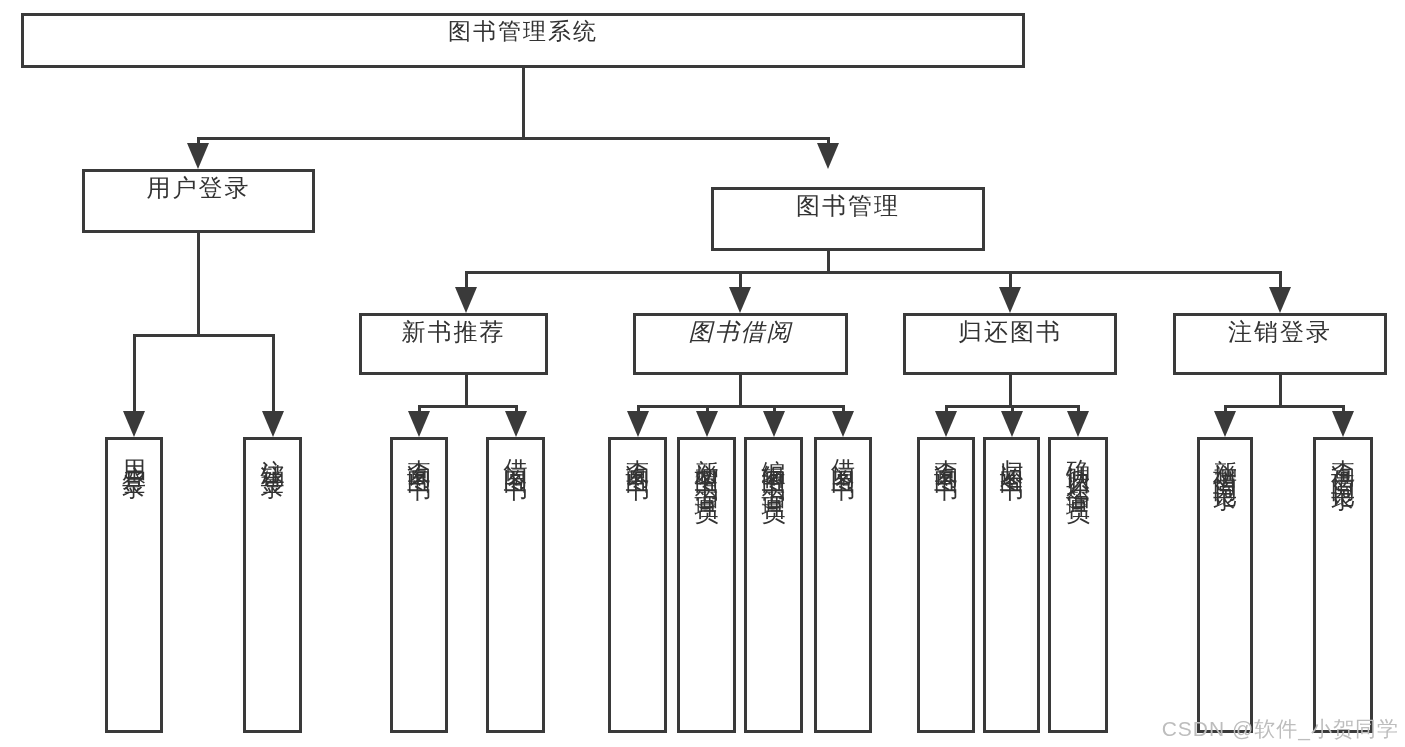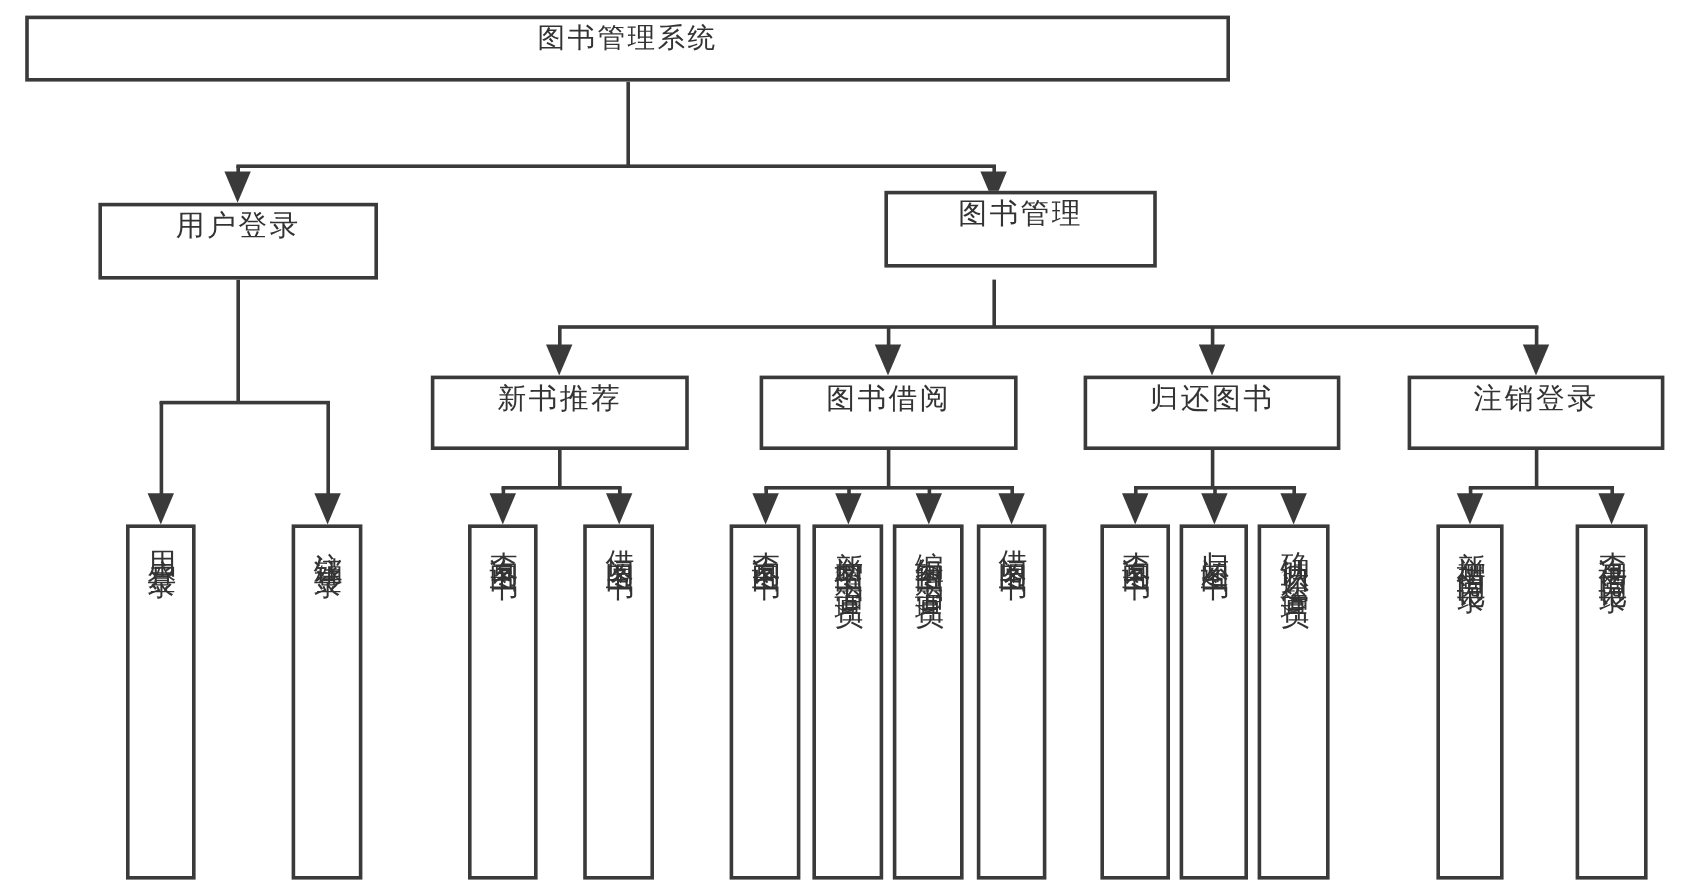--- a/index.html
+++ b/index.html
@@ -54,20 +54,21 @@
     color: var(--wm, #bdbdbd);
     letter-spacing: 1px;
     white-space: nowrap;
     z-index: 5;
   }
 </style>
 </head>
 <body>
 
 <div id="stage" style="--line: #3a3a3a; --text: #333333; --wm: #bdbdbd; --bg: #ffffff;">
+  <div id="watermark">CSDN @软件_小贺同学</div>
 <div class="cline" style="left: 521.5px; top: 68px; width: 3px; height: 70px;"></div>
     <div class="cline" style="left: 196.5px; top: 136.5px; width: 633px; height: 3px;"></div>
     <div class="cline" style="left: 196.5px; top: 138px; width: 3px; height: 9px;"></div>
     <div class="arrow" style="left: 187px; top: 143px;"></div>
     <div class="cline" style="left: 826.5px; top: 138px; width: 3px; height: 9px;"></div>
     <div class="arrow" style="left: 817px; top: 143px;"></div>
     <div class="cline" style="left: 196.5px; top: 233px; width: 3px; height: 102px;"></div>
     <div class="cline" style="left: 132.5px; top: 333.5px; width: 142px; height: 3px;"></div>
     <div class="cline" style="left: 132.5px; top: 335px; width: 3px; height: 80px;"></div>
     <div class="arrow" style="left: 123px; top: 411px;"></div>
@@ -112,27 +113,27 @@
     <div class="cline" style="left: 1223.5px; top: 406px; width: 3px; height: 9px;"></div>
     <div class="arrow" style="left: 1214px; top: 411px;"></div>
     <div class="cline" style="left: 1341.5px; top: 406px; width: 3px; height: 9px;"></div>
     <div class="arrow" style="left: 1332px; top: 411px;"></div>
     <div class="node horiz root" style="left: 21px; top: 13px; width: 1004px; height: 55px;">
       <span class="lbl">图书管理系统</span>
     </div>
     <div class="node horiz" style="left: 82px; top: 169px; width: 233px; height: 64px;">
       <span class="lbl">用户登录</span>
     </div>
-    <div class="node horiz" style="left: 711px; top: 159px; width: 227px; height: 64px; margin-left: 26px;">
+    <div class="node horiz" style="left: 711px; top: 187px; width: 274px; height: 64px;">
       <span class="lbl">图书管理</span>
     </div>
-    <div class="node horiz" style="left: 359px; top: 313px; width: 215px; height: 62px;">
+    <div class="node horiz" style="left: 359px; top: 313px; width: 189px; height: 62px;">
       <span class="lbl">新书推荐</span>
     </div>
-    <div class="node horiz" style="left: 633px; top: 313px; width: 215px; height: 62px;">
+    <div class="node horiz" style="left: 633px; top: 313px; width: 215px; height: 62px; font-style: italic;">
       <span class="lbl">图书借阅</span>
     </div>
     <div class="node horiz" style="left: 903px; top: 313px; width: 214px; height: 62px;">
       <span class="lbl">归还图书</span>
     </div>
     <div class="node horiz" style="left: 1173px; top: 313px; width: 214px; height: 62px;">
       <span class="lbl">注销登录</span>
     </div>
     <div class="node vert" style="left: 105px; top: 437px; width: 58px; height: 296px;">
       <span class="lbl">用户登录</span>

